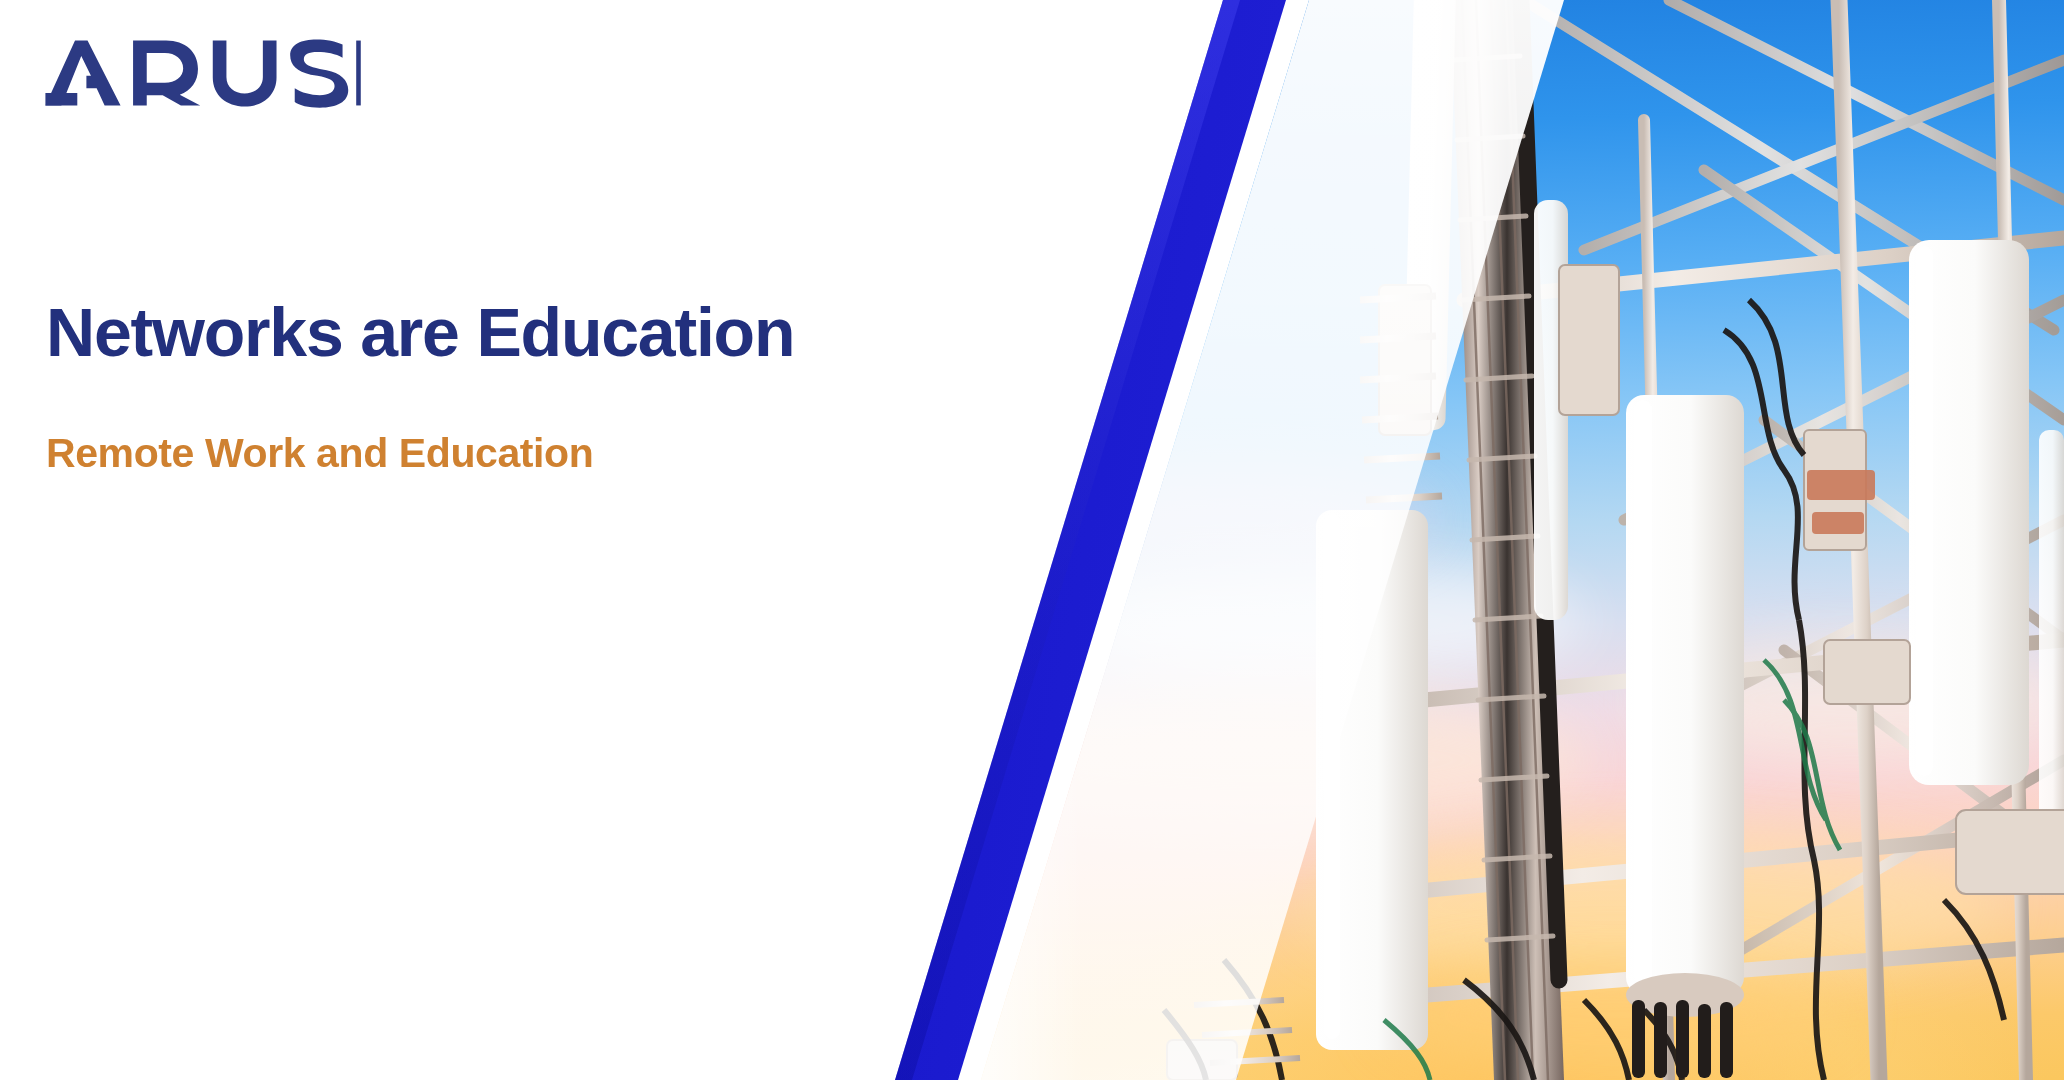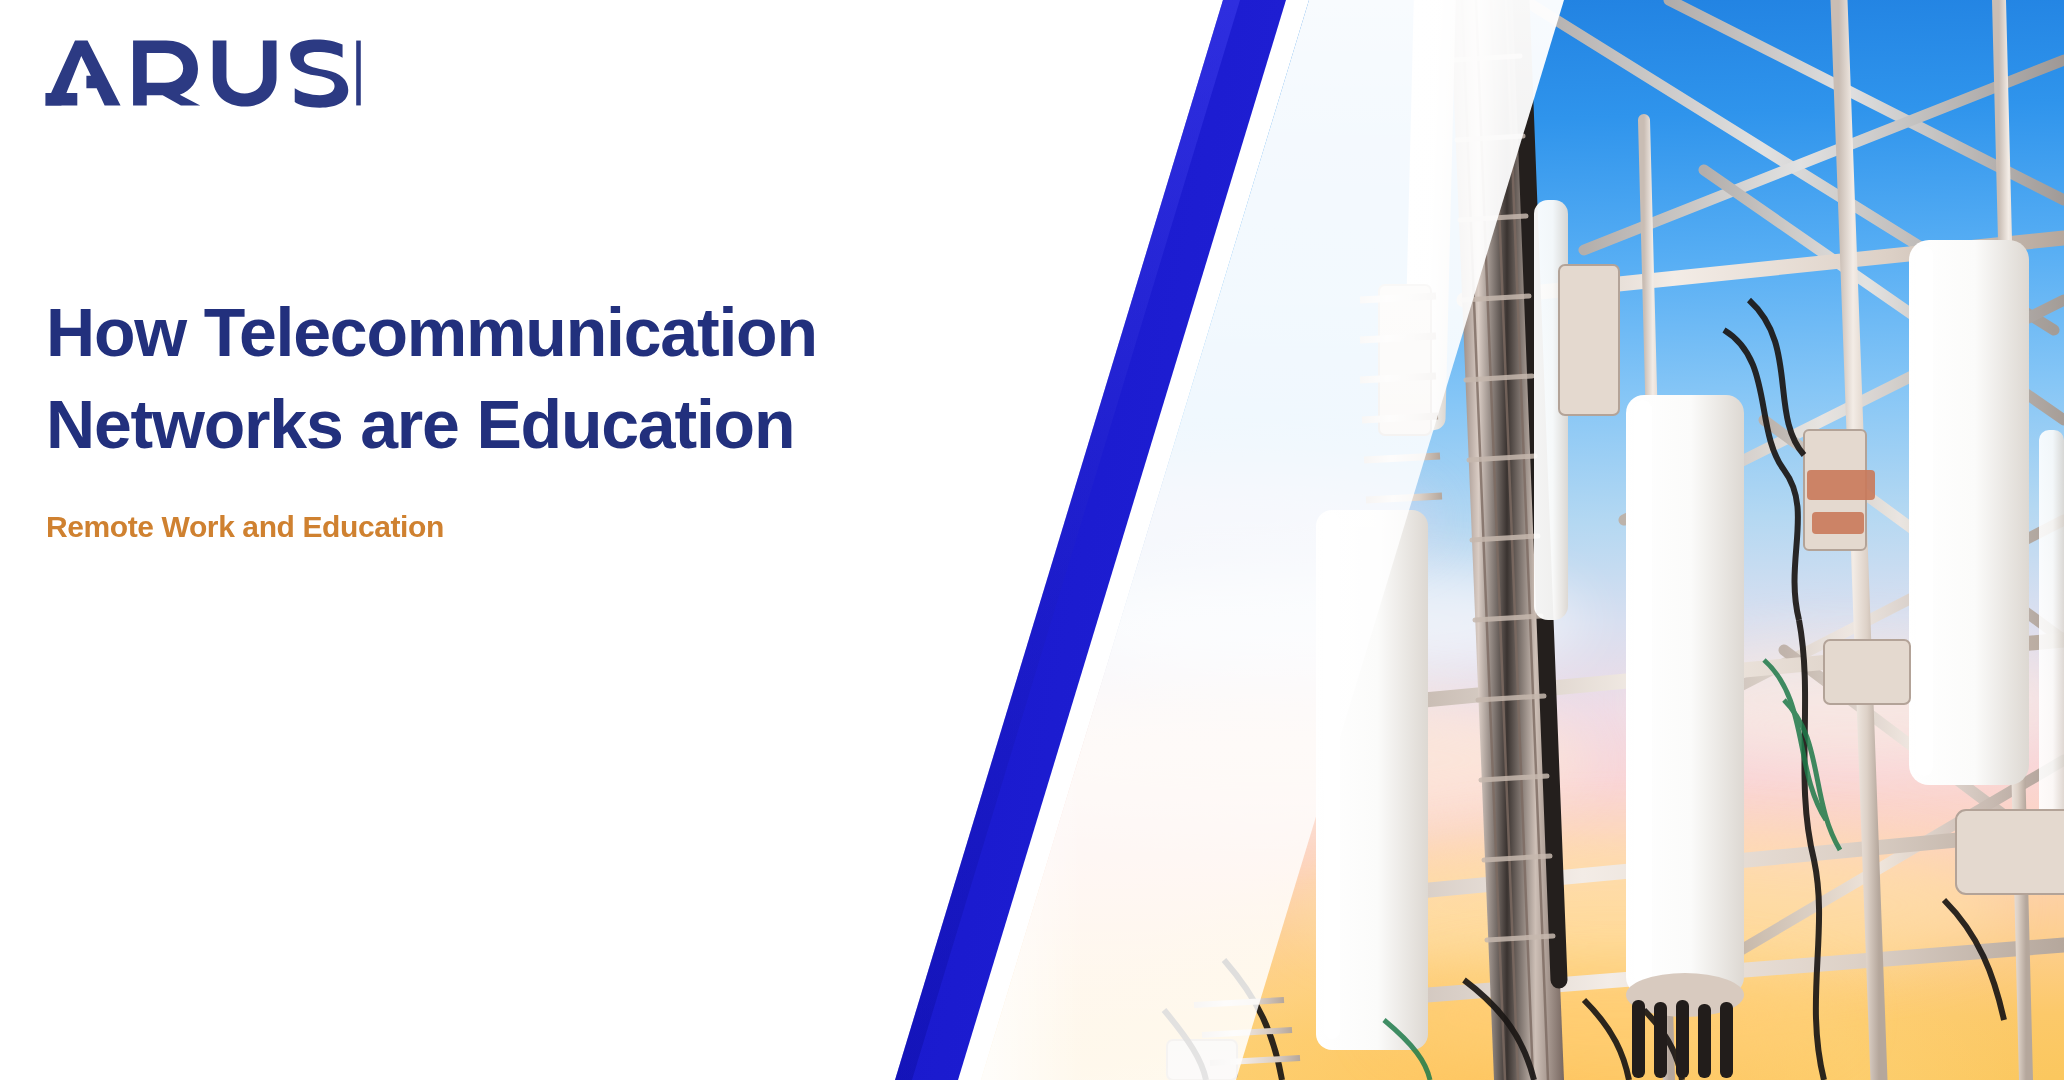--- a/index.html
+++ b/index.html
@@ -48,22 +48,22 @@
     font-size:68px;
     line-height:92px;
     font-weight:700;
     letter-spacing:-1.2px;
     color:#22307d;
     white-space:nowrap;
     font-stretch:condensed;
   }
   #subheadline{
     display:block;
-    margin-top:26px;
-    font-size:30px;
+    margin-top:44px;
+    font-size:41px;
     line-height:62px;
     font-weight:700;
     letter-spacing:-0.4px;
     color:#cf8130;
     white-space:nowrap;
   }
 
   
   #art-panel{
     position:absolute;
@@ -349,20 +349,19 @@
           <path d="M444 92 C456 100 472 104 488 104 C504 104 514 98 514 88 C514 78 504 74 484 70 L472 68 C448 63 436 51 436 34 C436 14 456 6 482 6 C500 6 516 9 528 15 L528 38 C516 31 500 28 484 28 C468 28 460 32 460 41 C460 50 470 54 488 58 L500 60 C524 65 538 77 538 95 C538 116 518 126 488 126 C468 126 452 122 444 116 Z"></path>
 
           <rect x="552" y="8" width="8" height="114"></rect>
         </g>
       </svg>
 
     </div>
 
     <div id="headline-block">
       <h1 style="font-weight:700;">
-        <span class="headline-line">How Telecommunication</span>
         <span class="headline-line">Networks are Education</span>
       </h1>
       <h2 id="subheadline">Remote Work and Education</h2>
     </div>
 
   </div>
 </div>
 
 </body></html>

